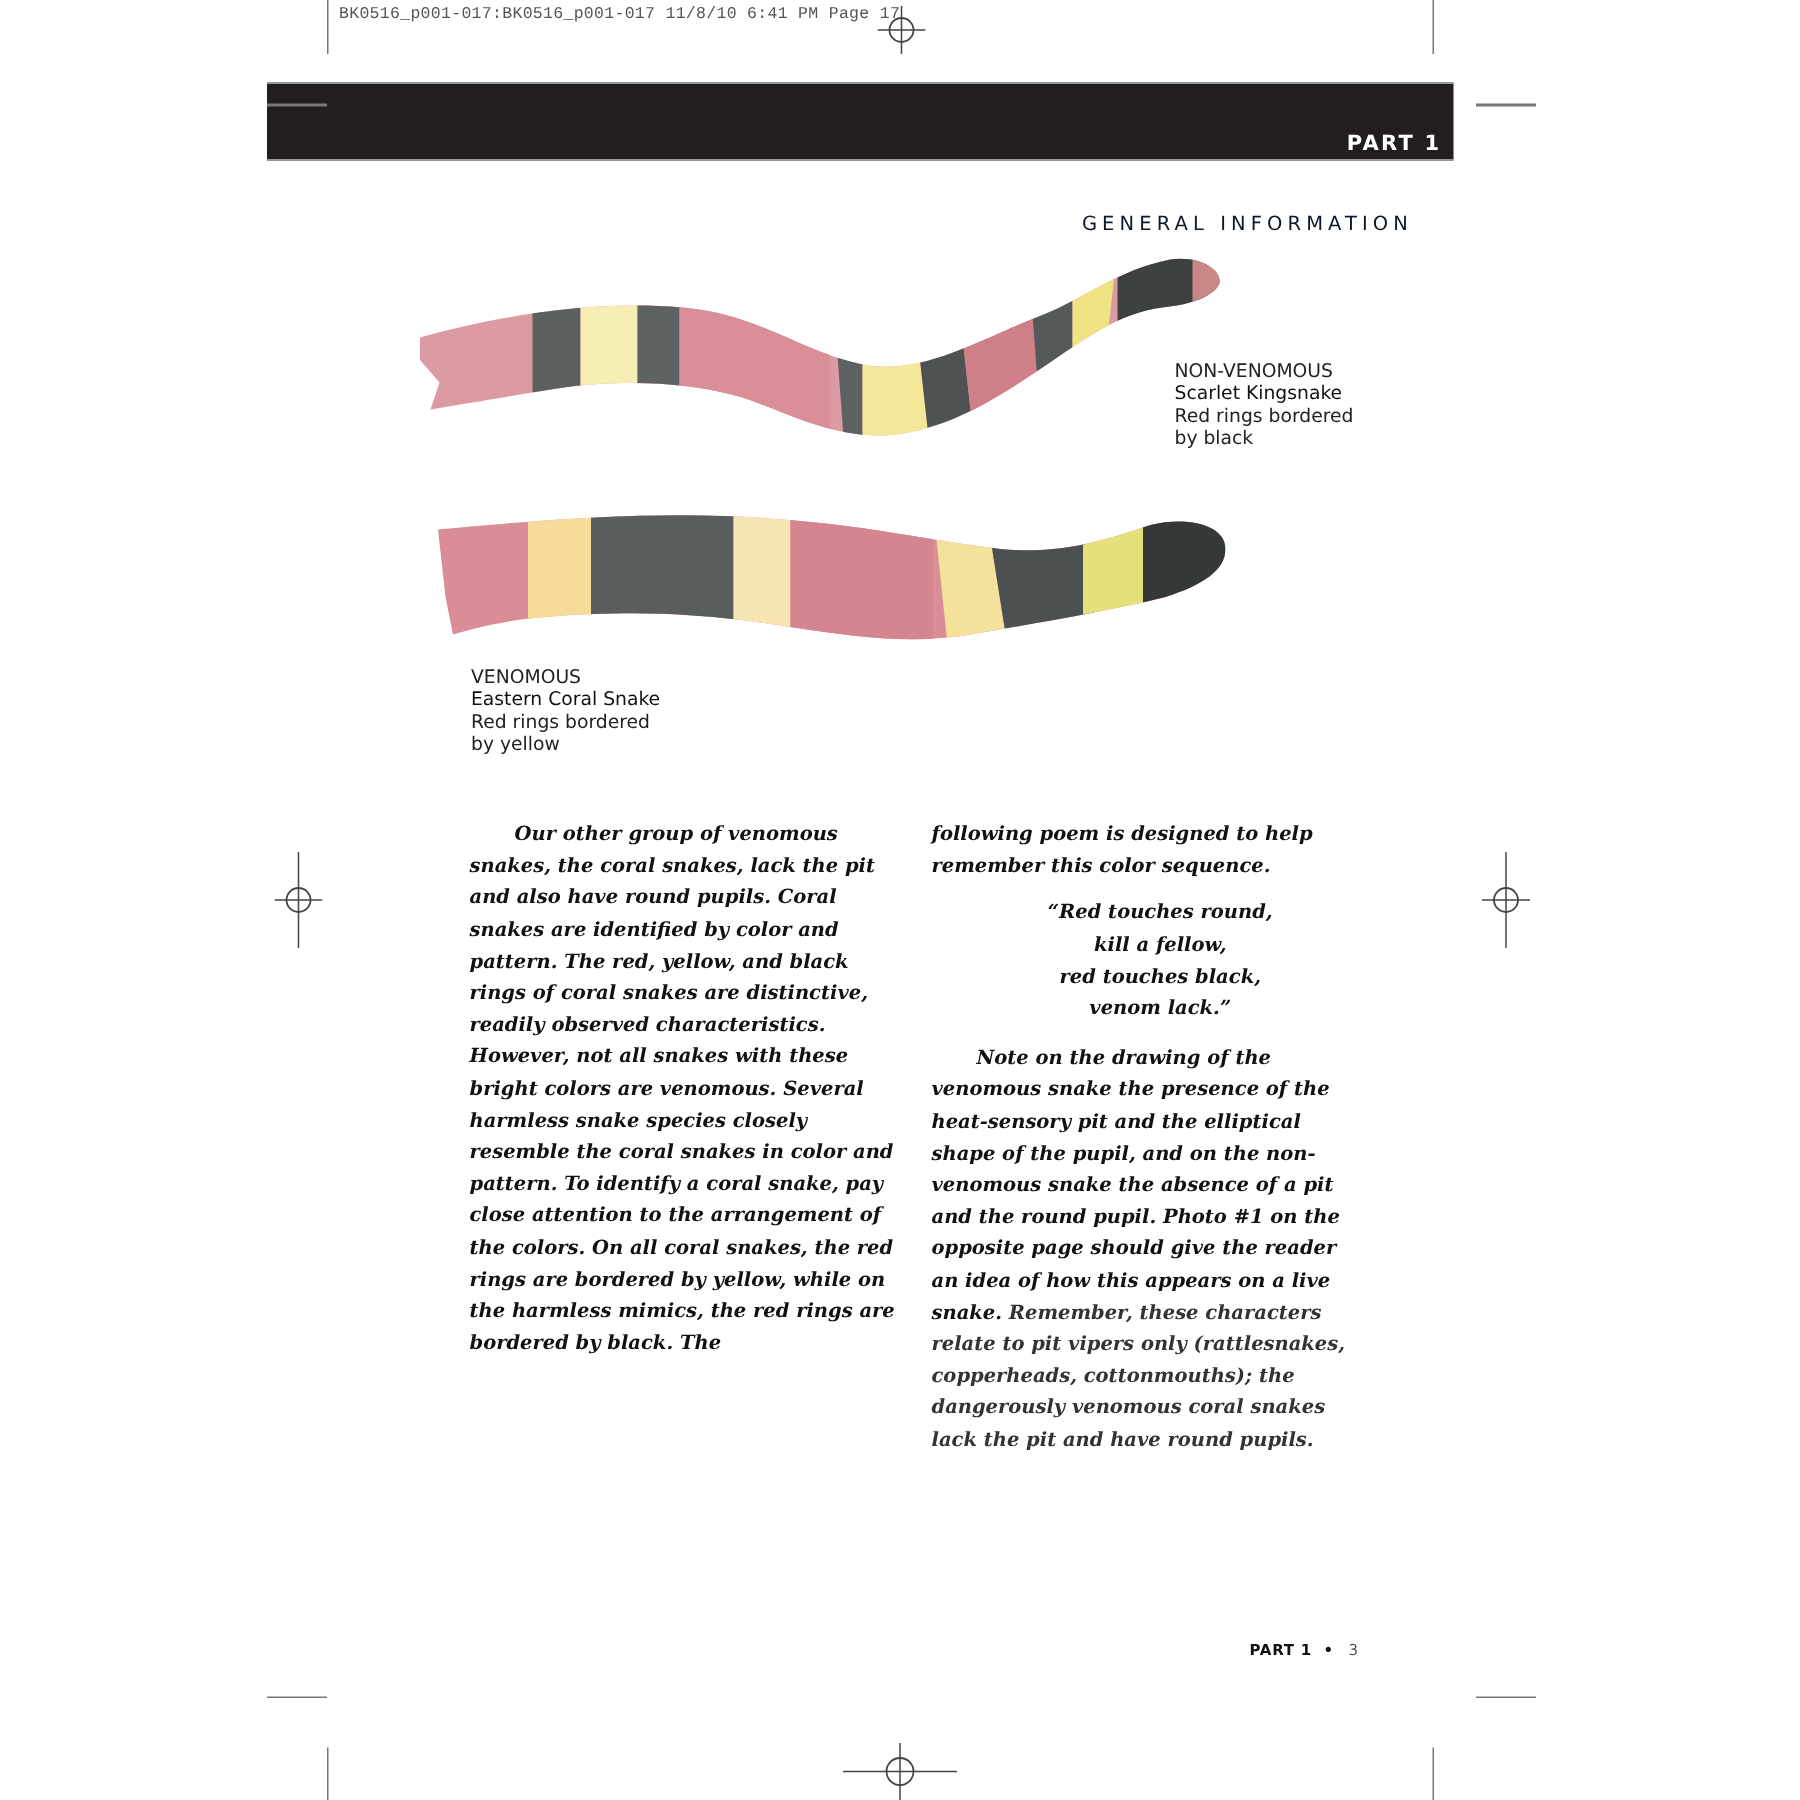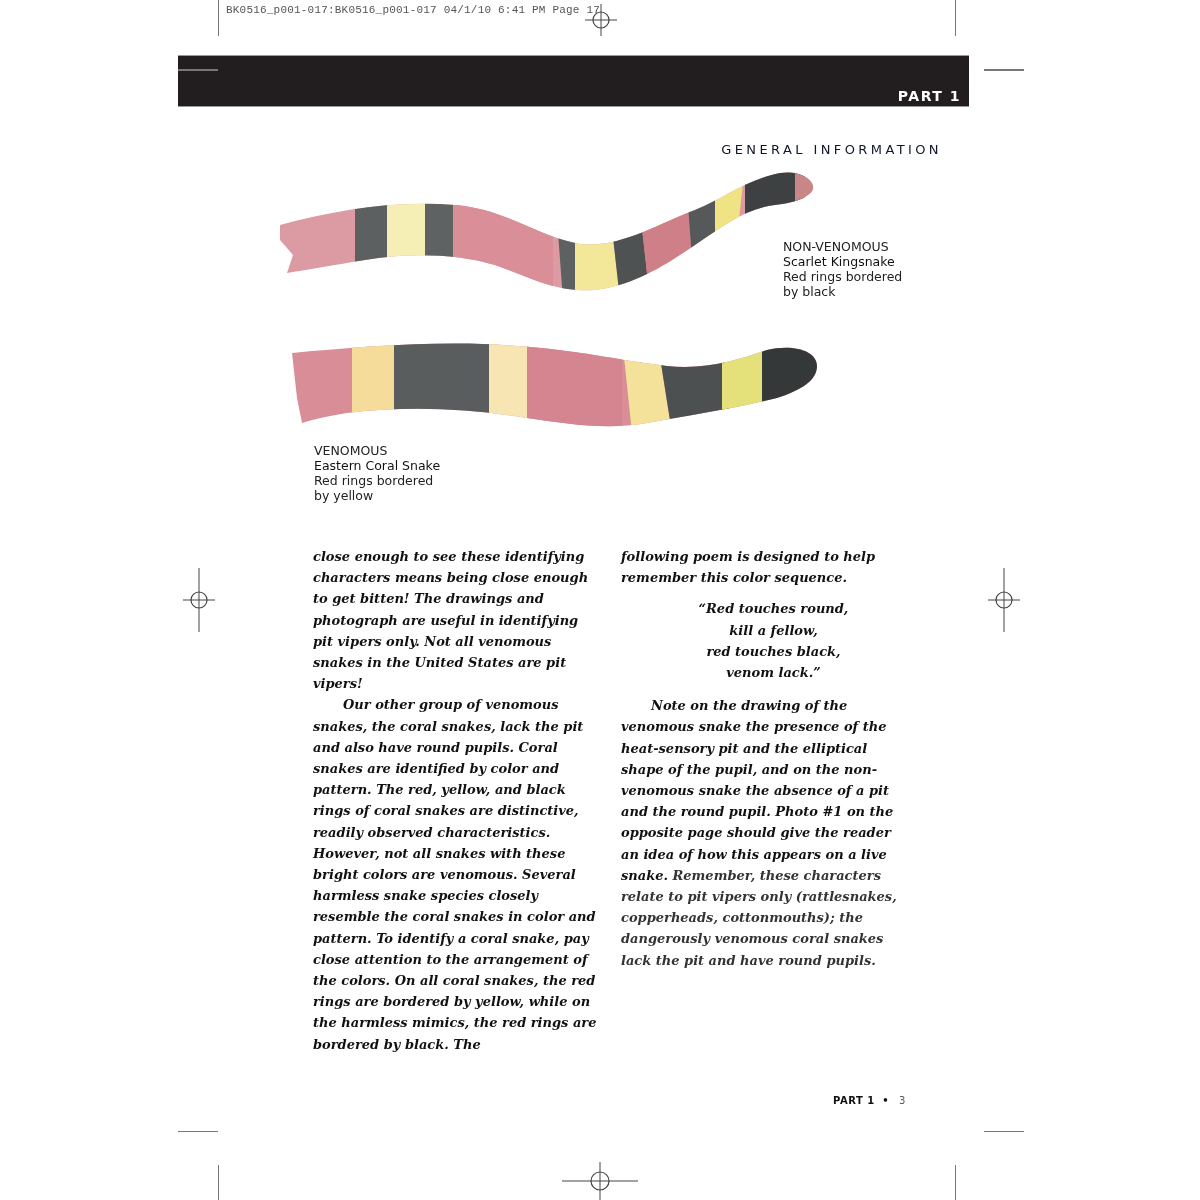--- a/index.html
+++ b/index.html
@@ -19,21 +19,21 @@
   .indent { text-indent:30px; }
   .poem { text-align:center; margin:10px 0 12px 0 !important; padding-left:20px; }
   .light { font-weight:bold; color:#333; }
   .folio { left:833px; top:1095px; font-family:"DejaVu Sans", sans-serif; font-size:10px; color:#111; letter-spacing:0.5px; }
   .folio .pg { font-weight:normal; color:#555; margin-left:6px; }
   .folio .b { font-weight:bold; }
 </style>
 </head>
 <body>
 
-<div class="abs slug">BK0516_p001-017:BK0516_p001-017  04/1/10  6:41 PM  Page 17</div>
+<div class="abs slug">BK0516_p001-017:BK0516_p001-017  11/8/10  6:41 PM  Page 17</div>
 
 <div class="trim" style="left:218px;top:0;width:1px;height:36px;"></div>
 <div class="trim" style="left:955px;top:0;width:1px;height:36px;"></div>
 <div class="trim" style="left:984px;top:69px;width:40px;height:2px;"></div>
 <div class="trim" style="left:178px;top:1131px;width:40px;height:1px;"></div>
 <div class="trim" style="left:984px;top:1131px;width:40px;height:1px;"></div>
 <div class="trim" style="left:218px;top:1165px;width:1px;height:35px;"></div>
 <div class="trim" style="left:955px;top:1165px;width:1px;height:35px;"></div>
 
 <svg class="reg" style="left:585px;top:4px;" viewBox="0 0 32 32">
@@ -113,21 +113,20 @@
 </svg>
 
 <div class="abs caption" style="left:314px;top:443px;">
   <div>VENOMOUS</div>
   <div class="b">Eastern Coral Snake</div>
   <div>Red rings bordered</div>
   <div>by yellow</div>
 </div>
 
 <div class="abs col" style="left:313px;top:546px;">
-  <p>close enough to see these identifying characters means being close enough to get bitten! The drawings and photograph are useful in identifying pit vipers only. Not all venomous snakes in the United States are pit vipers!</p>
   <p class="indent">Our other group of venomous snakes, the coral snakes, lack the pit and also have round pupils. Coral snakes are identified by color and pattern. The red, yellow, and black rings of coral snakes are distinctive, readily observed characteristics. However, not all snakes with these bright colors are venomous. Several harmless snake species closely resemble the coral snakes in color and pattern. To identify a coral snake, pay close attention to the arrangement of the colors. On all coral snakes, the red rings are bordered by yellow, while on the harmless mimics, the red rings are bordered by black. The</p>
 </div>
 
 <div class="abs col" style="left:621px;top:546px;">
   <p>following poem is designed to help remember this color sequence.</p>
   <p class="poem">
     <span>“Red touches round,</span><br>
     <span>kill a fellow,</span><br>
     <span>red touches black,</span><br>
     <span>venom lack.”</span>

